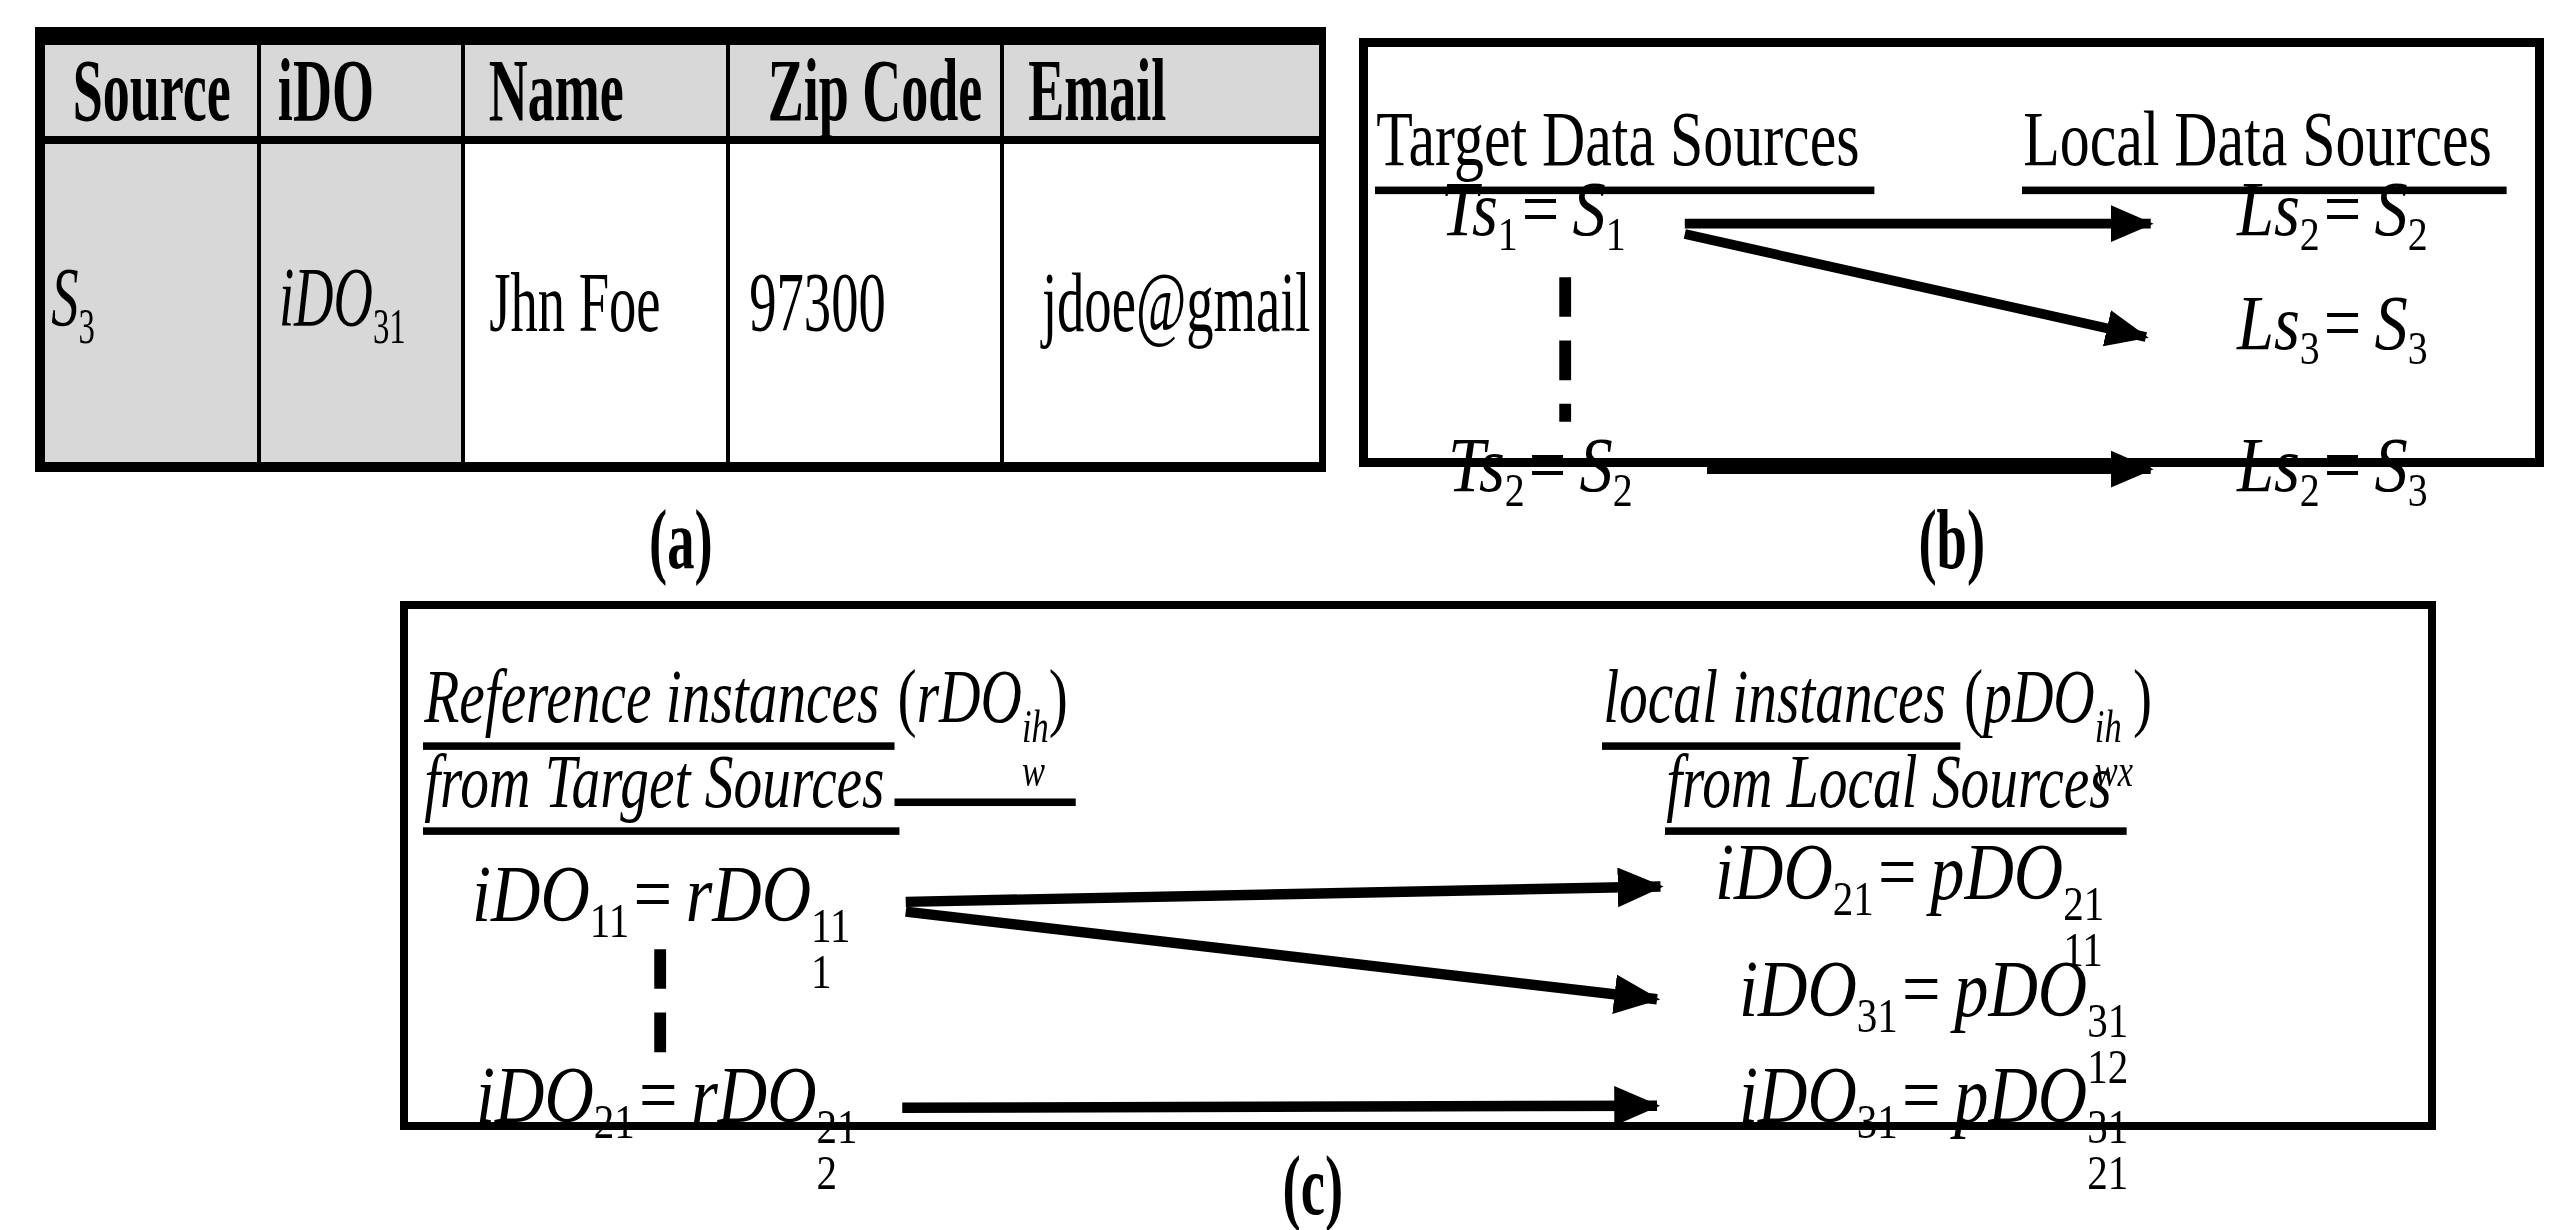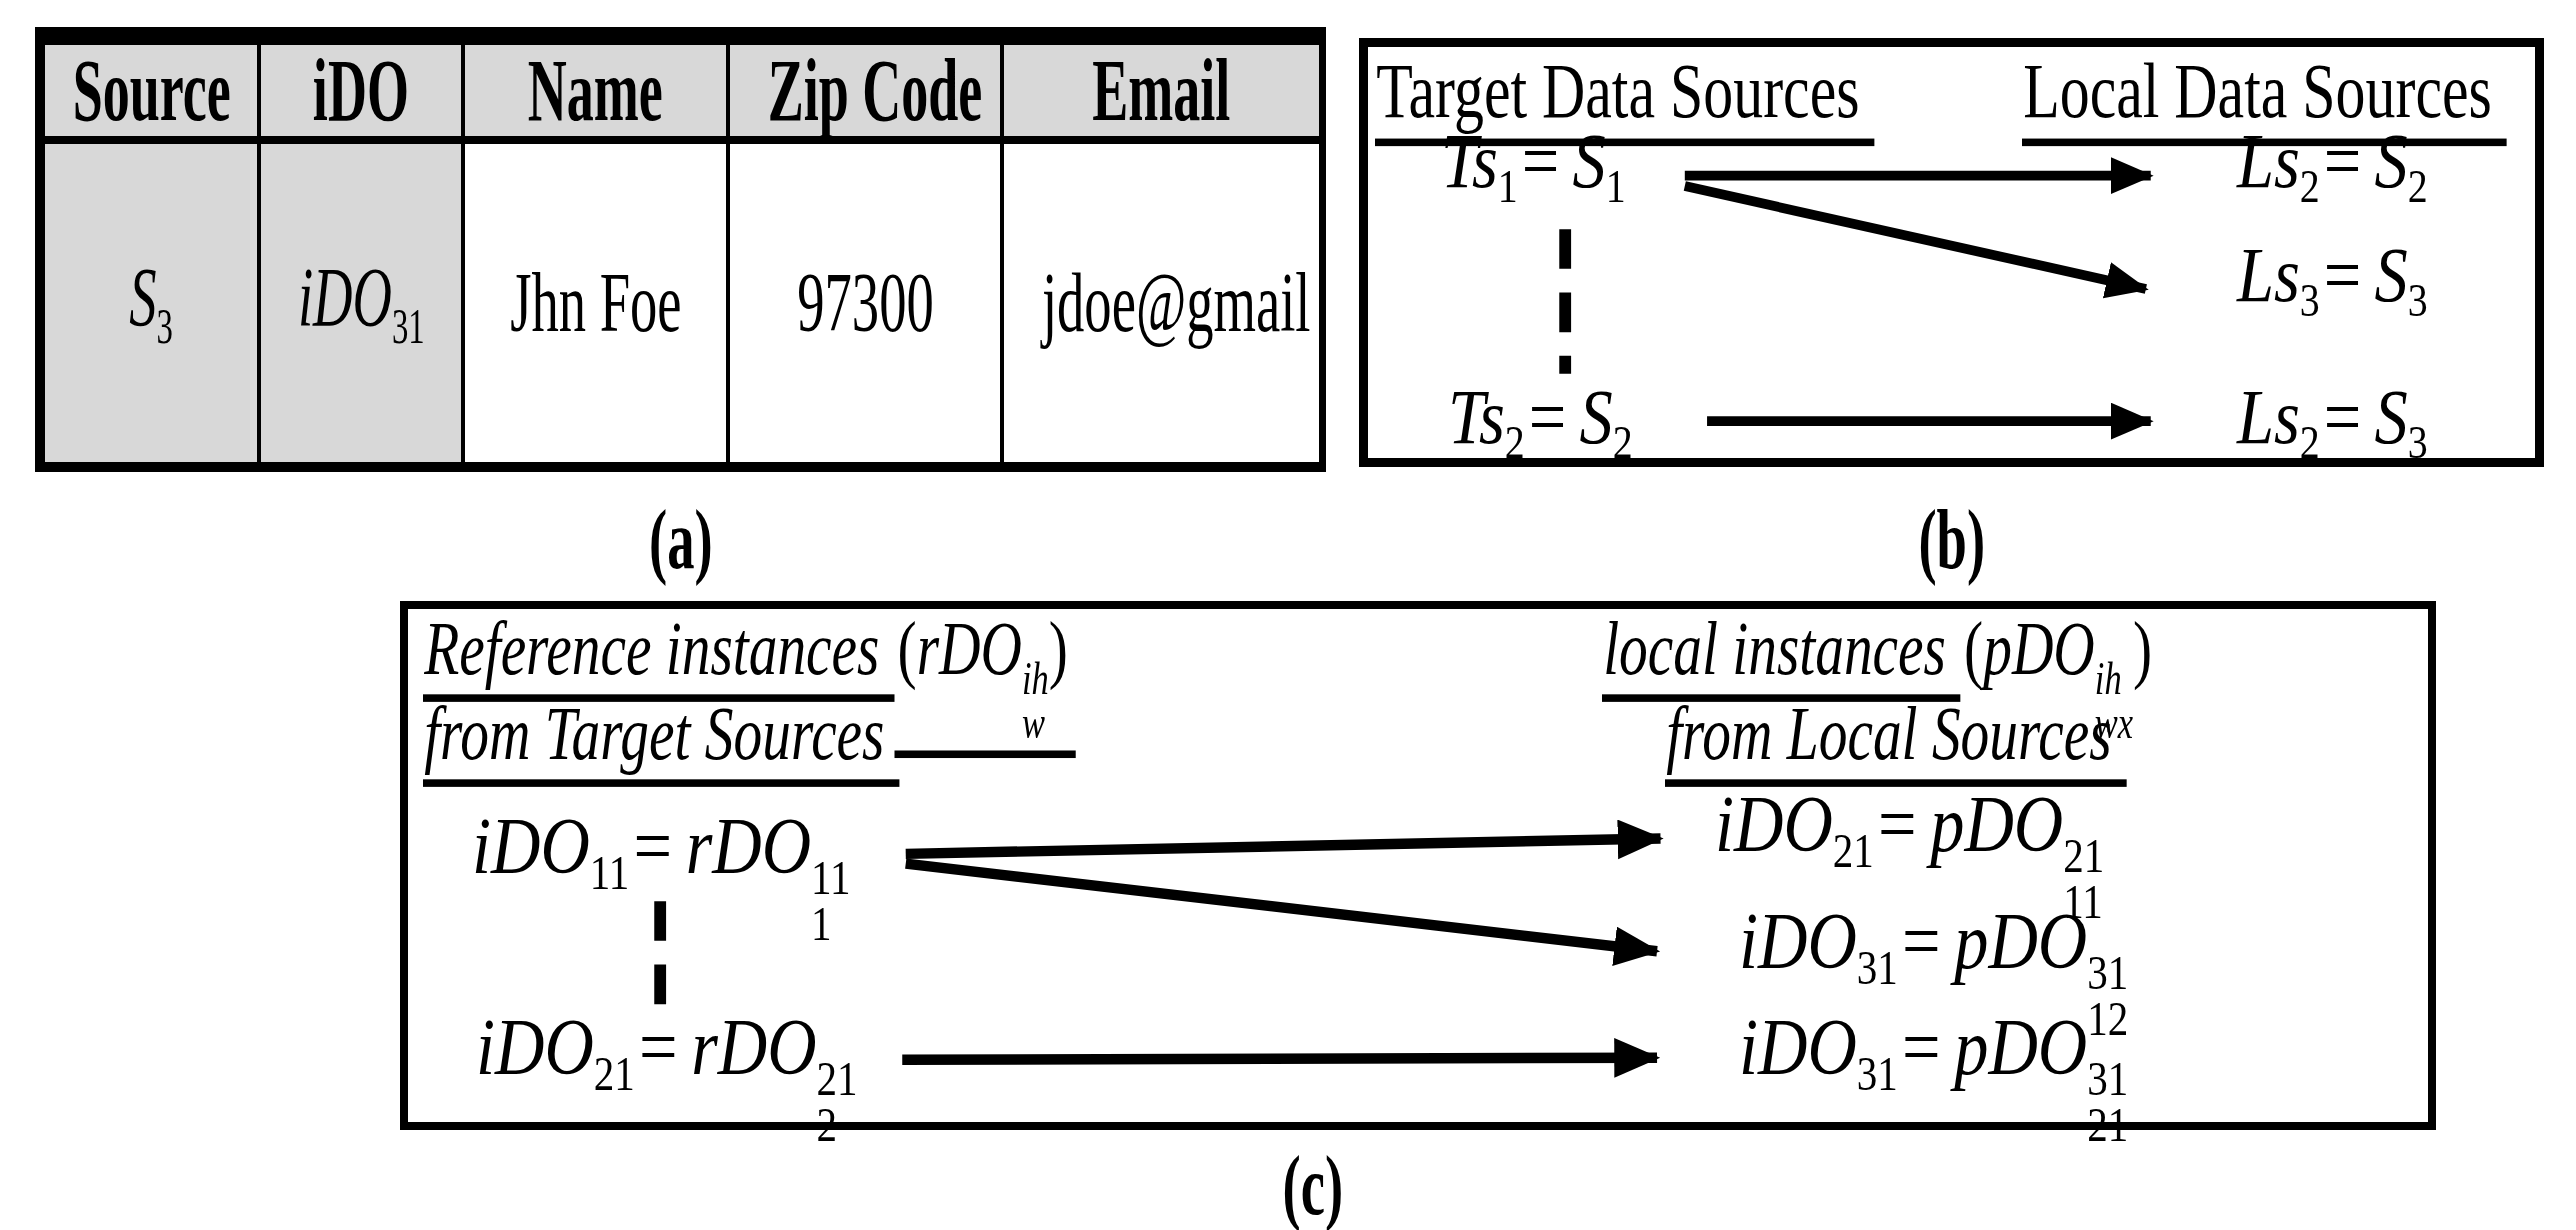--- a/index.html
+++ b/index.html
@@ -19,21 +19,21 @@
     border: 6.3px solid var(--ink, #000);
     border-top-width: 14px;
     background: #fff;
   }
   .panel-a table {
     width: 100%; height: 100%;
     border-collapse: collapse; table-layout: fixed;
   }
   .panel-a th, .panel-a td {
     border: 4.9px solid var(--ink, #000);
-    text-align: center; vertical-align: middle;
+    text-align: left; vertical-align: middle;
     overflow: hidden; white-space: nowrap;
   }
   .panel-a thead th {
     background: var(--shade, #d8d8d8);
     border-bottom-width: 8.4px;
     height: 97px;
   }
   .panel-a td { height: 109px; background: #ffffff; }
   .panel-a td.shade { background: var(--shade, #d8d8d8); }
   .hdr-txt {
@@ -60,21 +60,21 @@
   
   .boxpanel { position: absolute; background: #fff; }
   .panel-b {
     left: 1359px; top: 38px; width: 1185px; height: 429px;
     border: 9px solid var(--ink, #000);
   }
   .panel-c {
     left: 400px; top: 601px; width: 2036px; height: 529px;
     border: 8.4px solid var(--ink, #000);
   }
-  .bp-inner { position: relative; width: 100%; height: 100%; }
+  .bp-inner { position: relative; width: 100%; height: 100%; margin-top: 48px; }
 
   .diag-header {
     position: absolute; white-space: nowrap;
     font-size: 73px; line-height: 1.05;
     transform: scale(0.82, 1.08); transform-origin: left top;
   }
   .panel-c .diag-header { font-size: 70px; }
   .ul {
     border-bottom: 7.7px solid var(--ink, #000);
     padding: 0 18px 5.6px 1.4px;

